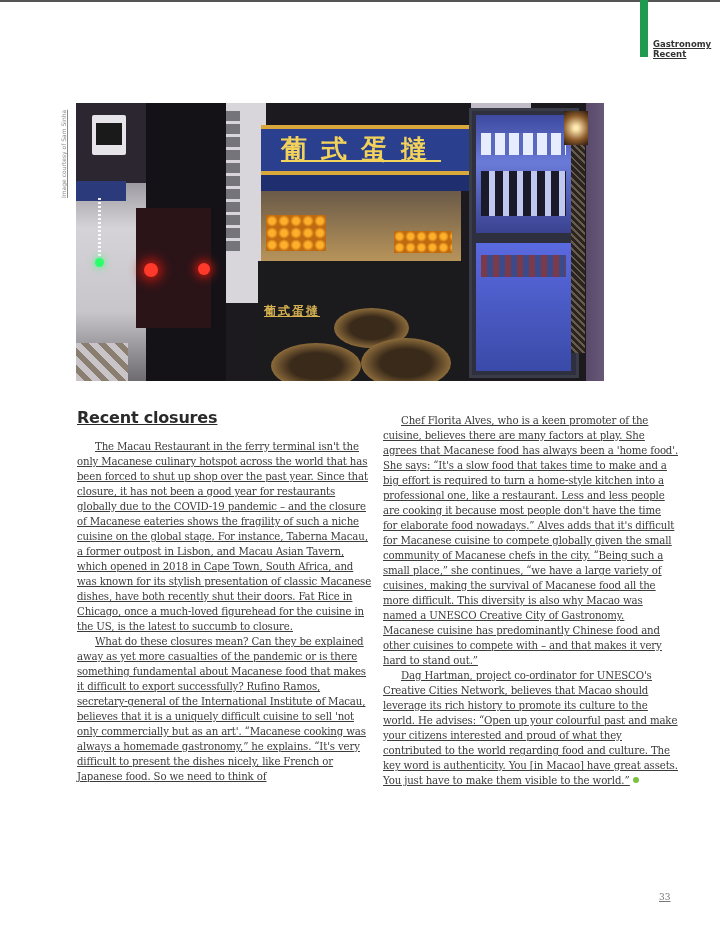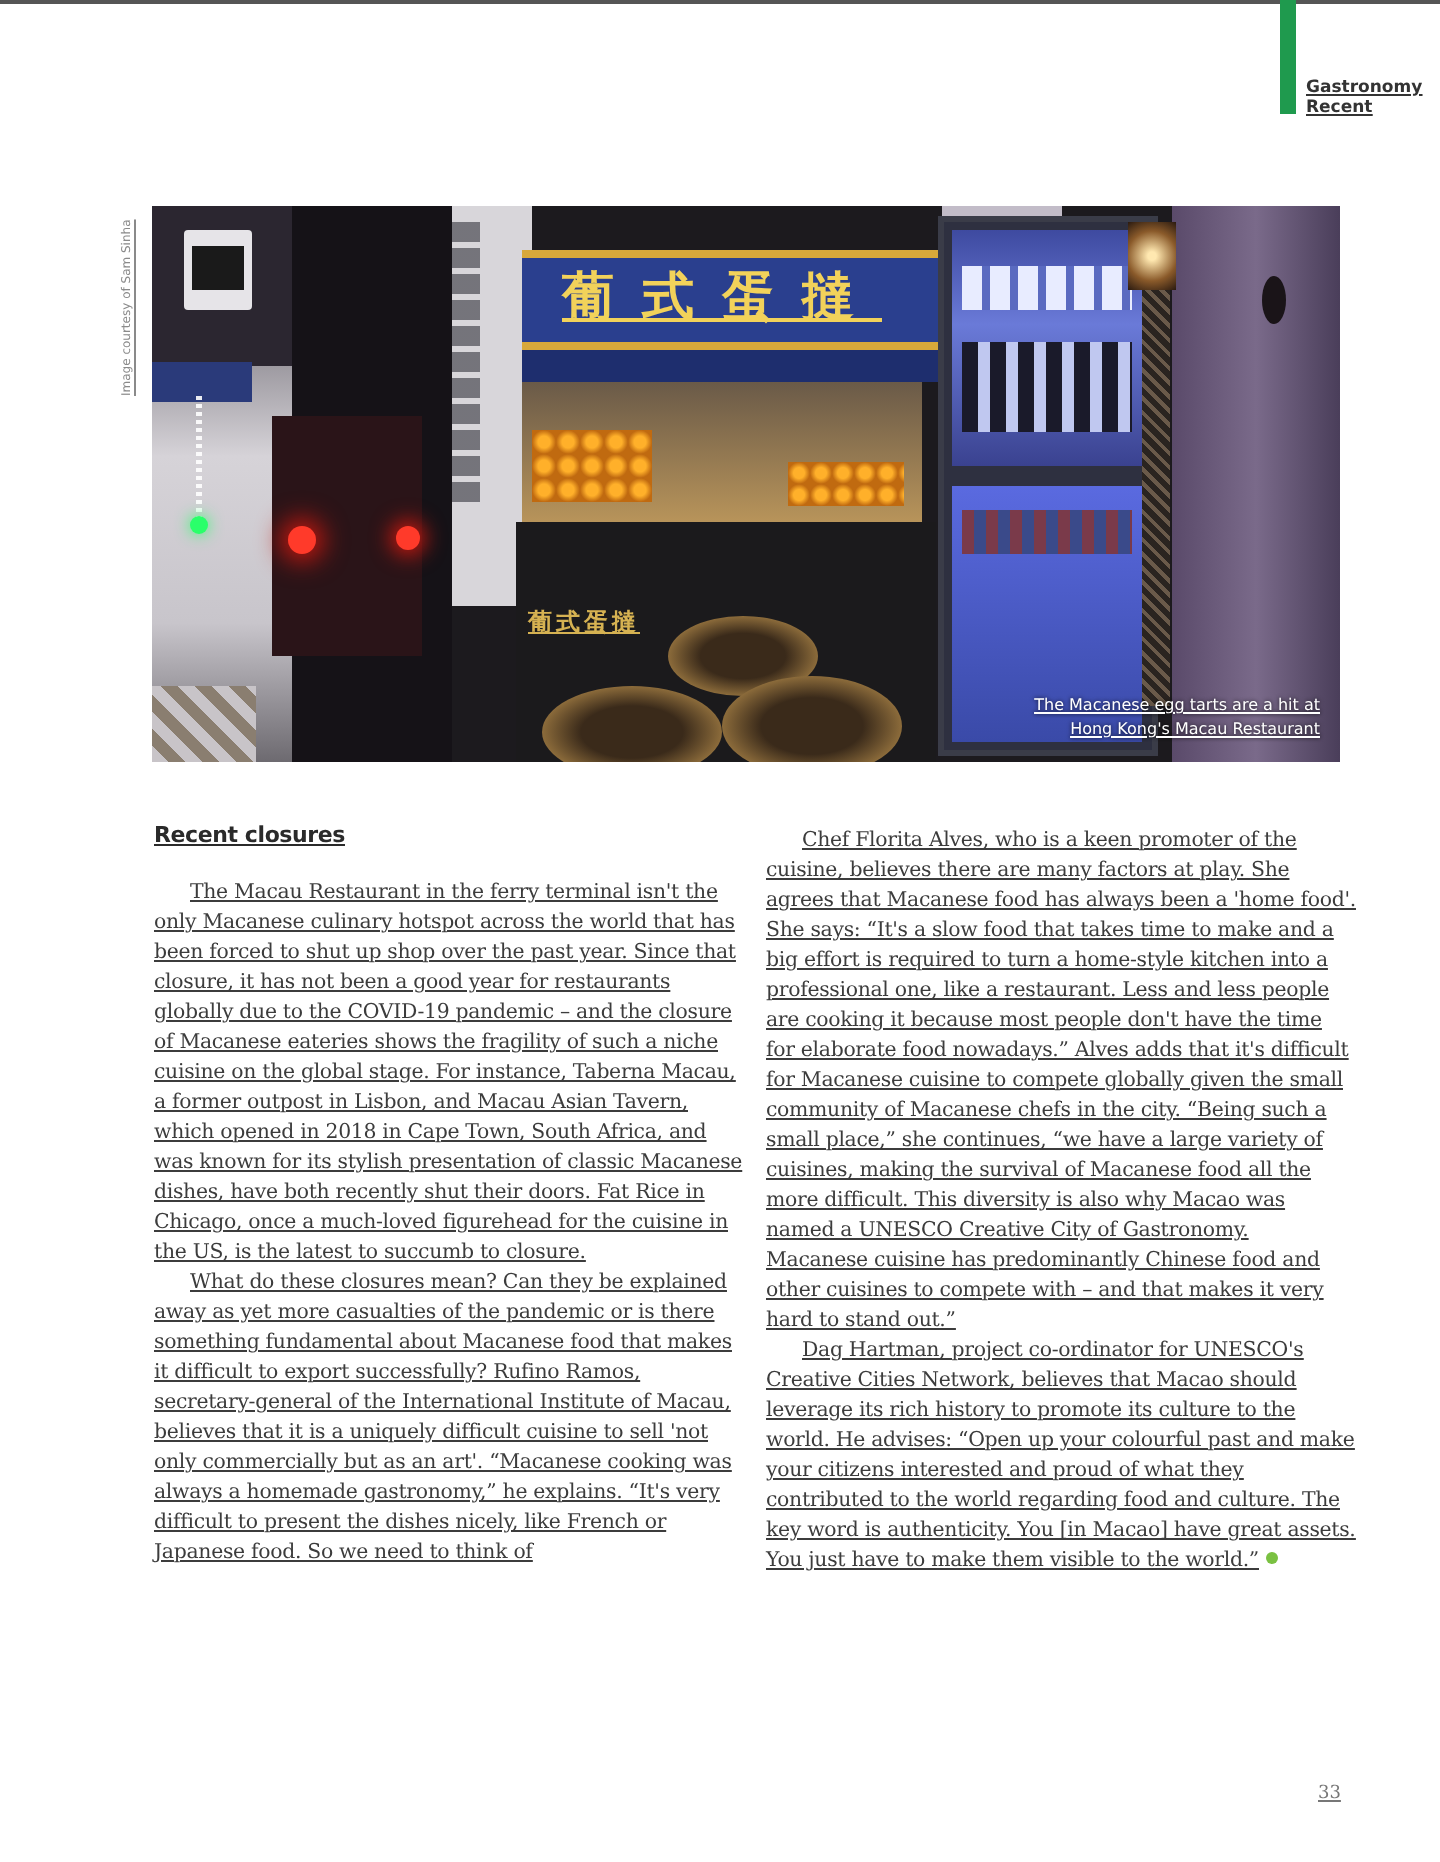--- a/index.html
+++ b/index.html
@@ -17,21 +17,21 @@
     .section-label span { display: block; }
 
     .photo-credit {
       position: absolute; left: 60px; top: 103px; width: 14px; height: 95px;
       font-family: "DejaVu Sans", sans-serif; font-size: 6px; color: #8a8a8a;
       writing-mode: vertical-rl; transform: rotate(180deg);
       white-space: nowrap; text-align: left;
     }
 
     .photo {
-      position: absolute; left: 76px; top: 103px; width: 594px; height: 278px;
+      position: absolute; left: 76px; top: 103px; width: 528px; height: 278px;
       overflow: hidden; background: #1c1a1e;
     }
     .photo .panel { position: absolute; }
     .p-leftwall { left: 0; top: 0; width: 70px; height: 278px; background: linear-gradient(180deg,#3a3640 0%,#d6d3d8 45%,#c8c5cb 75%,#6d6a70 100%); }
     .p-leftwall-top { left: 0; top: 0; width: 70px; height: 80px; background: #2b2630; }
     .p-clock { left: 16px; top: 12px; width: 34px; height: 40px; background: #e6e4e8; border-radius: 2px; }
     .p-clockface { left: 20px; top: 20px; width: 26px; height: 22px; background: #1a1a1a; }
     .p-led { left: 22px; top: 95px; width: 3px; height: 65px; background: repeating-linear-gradient(180deg,#ffffff 0 2px,transparent 2px 4px); opacity: .9; }
     .p-ledgreen { left: 19px; top: 155px; width: 9px; height: 9px; border-radius: 50%; background: #2aff6a; box-shadow: 0 0 8px #2aff6a; }
     .p-tartsleft { left: 0; top: 78px; width: 50px; height: 20px; background: #2a3a7a; }
@@ -68,21 +68,21 @@
       position: absolute; right: 10px; top: 244px; text-align: right;
       font-family: "DejaVu Sans", sans-serif; font-size: 8px; line-height: 12px; color: #ffffff;
       text-shadow: 0 0 2px rgba(0,0,0,.8);
     }
     .p-caption span { display: block; }
 
     .col { position: absolute; top: 410px; width: 295px; font-size: 10.2px; line-height: 15px; color: #3c3c3c; letter-spacing: -0.15px; }
     .col-left { left: 77px; }
     .col-right { left: 383px; top: 413px; }
     .heading {
-      font-family: "DejaVu Sans", sans-serif; font-weight: bold; font-size: 11px; color: #2a2a2a;
+      font-family: "DejaVu Sans", sans-serif; font-weight: bold; font-size: 16px; color: #2a2a2a;
       margin-bottom: 14px; letter-spacing: -0.2px;
     }
     .para { text-indent: 18px; text-align: left; }
     .para.noindent { text-indent: 0; }
     .end-dot { display: inline-block; width: 6px; height: 6px; border-radius: 50%; background: #7ac142; margin-left: 4px; vertical-align: 1px; }
 
     .page-number { position: absolute; left: 659px; top: 892px; font-size: 9px; color: #777777; }
   </style>
 </head>
 <body>
@@ -127,24 +127,20 @@
   <div class="panel p-fridge"></div>
   <div class="panel p-fridgetop"></div>
   <div class="panel p-cans"></div>
   <div class="panel p-bottles"></div>
   <div class="panel p-fridgebot"></div>
   <div class="panel p-cans2"></div>
   <div class="panel p-wall"></div>
   <div class="panel p-lamppost"></div>
   <div class="panel p-lamp"></div>
   <div class="panel p-sconce"></div>
-  <div class="p-caption">
-    <span>The Macanese egg tarts are a hit at</span>
-    <span>Hong Kong's Macau Restaurant</span>
-  </div>
 </div>
 
 <div class="col col-left">
   <div class="heading">Recent closures</div>
   <p class="para">The Macau Restaurant in the ferry terminal isn't the only Macanese culinary hotspot across the world that has been forced to shut up shop over the past year. Since that closure, it has not been a good year for restaurants globally due to the COVID-19 pandemic – and the closure of Macanese eateries shows the fragility of such a niche cuisine on the global stage. For instance, Taberna Macau, a former outpost in Lisbon, and Macau Asian Tavern, which opened in 2018 in Cape Town, South Africa, and was known for its stylish presentation of classic Macanese dishes, have both recently shut their doors. Fat Rice in Chicago, once a much-loved figurehead for the cuisine in the US, is the latest to succumb to closure.</p>
   <p class="para">What do these closures mean? Can they be explained away as yet more casualties of the pandemic or is there something fundamental about Macanese food that makes it difficult to export successfully? Rufino Ramos, secretary-general of the International Institute of Macau, believes that it is a uniquely difficult cuisine to sell 'not only commercially but as an art'. “Macanese cooking was always a homemade gastronomy,” he explains. “It's very difficult to present the dishes nicely, like French or Japanese food. So we need to think of</p>
 </div>
 
 <div class="col col-right">
   <p class="para">Chef Florita Alves, who is a keen promoter of the cuisine, believes there are many factors at play. She agrees that Macanese food has always been a 'home food'. She says: “It's a slow food that takes time to make and a big effort is required to turn a home-style kitchen into a professional one, like a restaurant. Less and less people are cooking it because most people don't have the time for elaborate food nowadays.” Alves adds that it's difficult for Macanese cuisine to compete globally given the small community of Macanese chefs in the city. “Being such a small place,” she continues, “we have a large variety of cuisines, making the survival of Macanese food all the more difficult. This diversity is also why Macao was named a UNESCO Creative City of Gastronomy. Macanese cuisine has predominantly Chinese food and other cuisines to compete with – and that makes it very hard to stand out.”</p>

